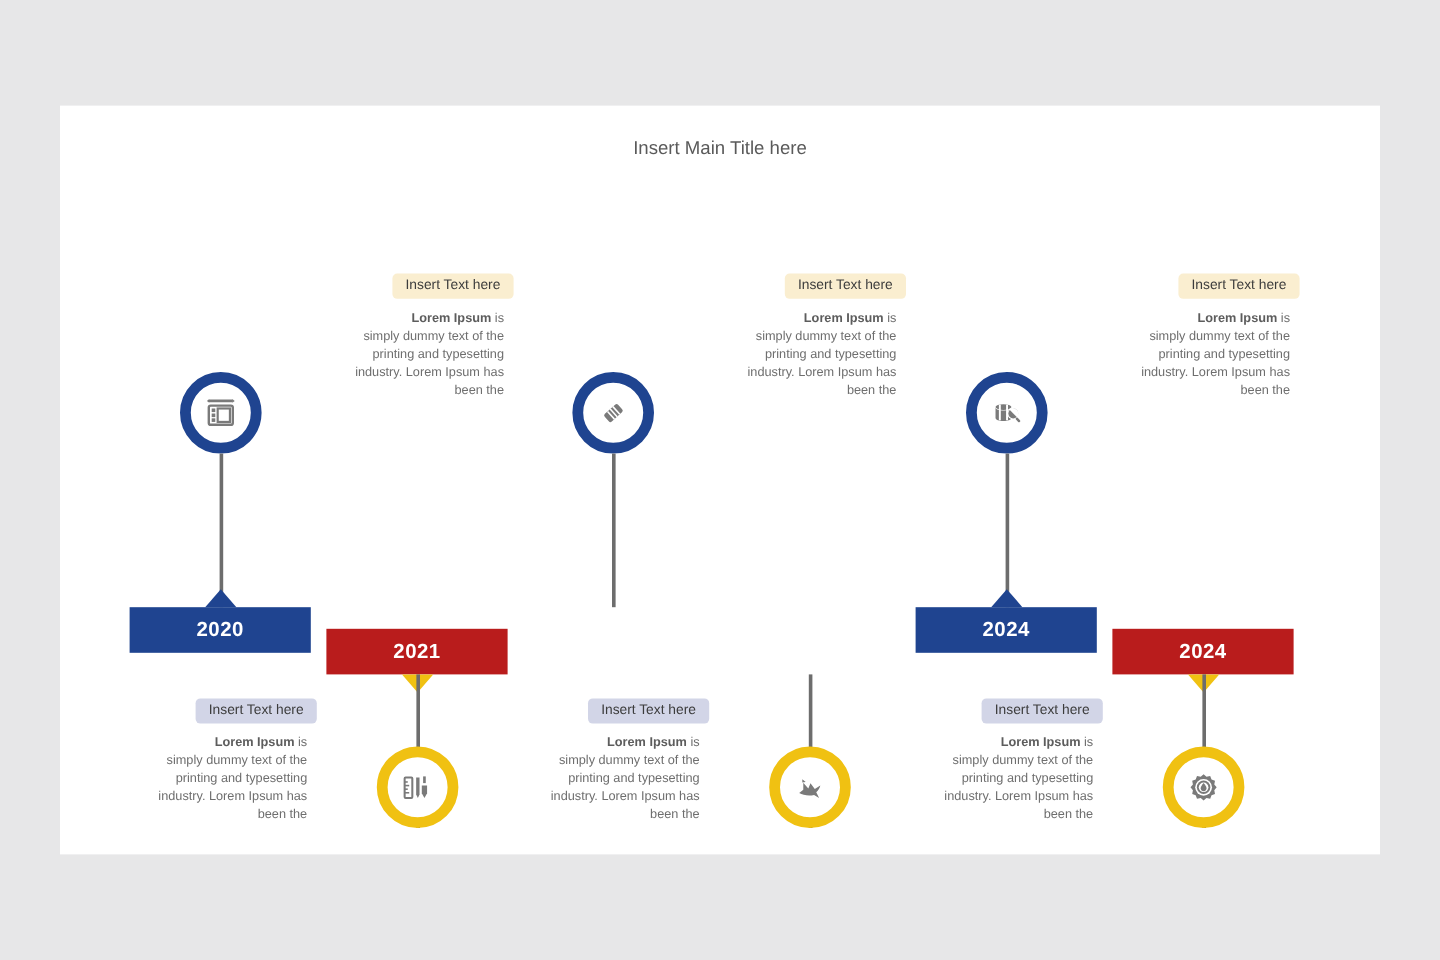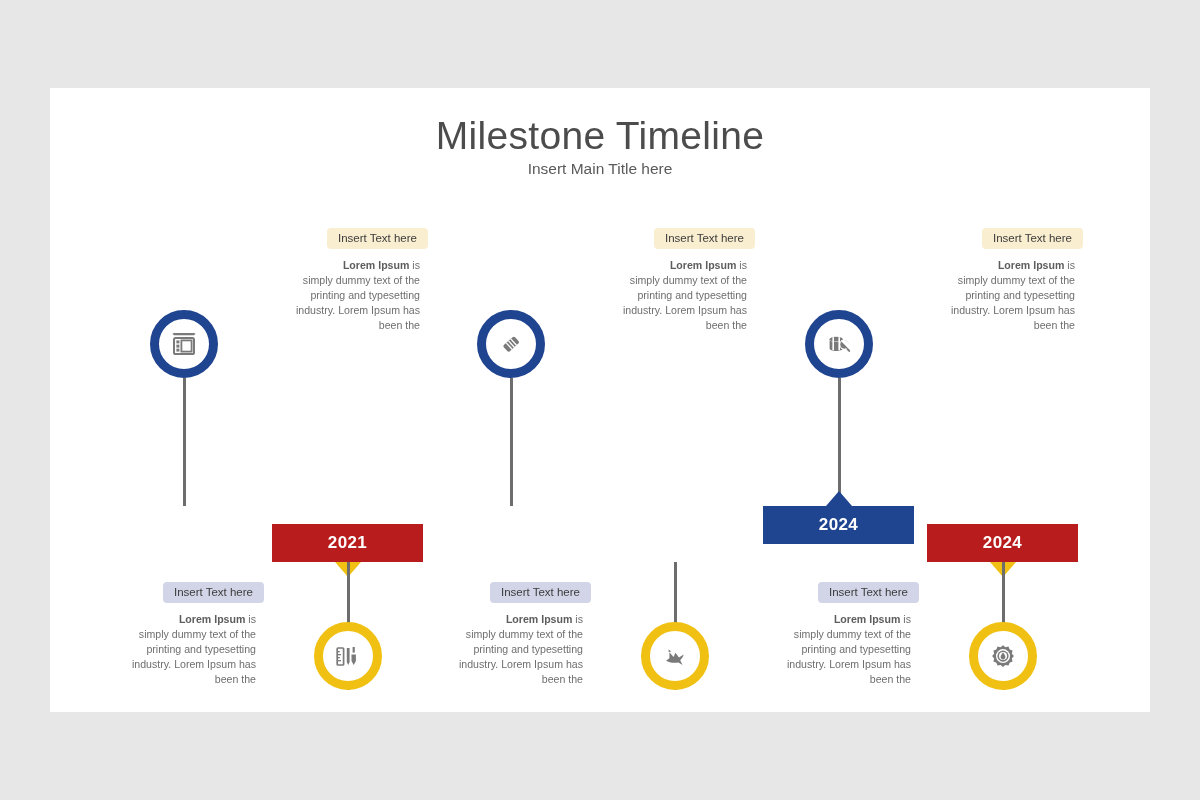--- a/index.html
+++ b/index.html
@@ -184,21 +184,20 @@
     color: #5d5d5d;
     padding-left: 41px;
   }
 </style>
 </head>
 <body>
 
 <div id="slide">
 
   <div id="header">
-    <div id="slide-title">Milestone Timeline</div>
     <div id="slide-subtitle">Insert Main Title here</div>
   </div>
 
   <div id="timeline">
 
     <div class="column col-0">
       <div class="ring blue top">
         <span>
           <svg width="26" height="26" viewBox="0 0 26 26">
             <g fill="#7a7a7a">
@@ -208,20 +207,24 @@
               <rect x="3" y="7" width="20" height="16" rx="1.6" fill="none" stroke="#7a7a7a" stroke-width="2"></rect>
               <rect x="5.4" y="9.4" width="3" height="3"></rect>
               <rect x="5.4" y="13.6" width="3" height="3"></rect>
               <rect x="5.4" y="17.6" width="3" height="3"></rect>
               <rect x="10.4" y="9.4" width="10.2" height="11.2" fill="none" stroke="#7a7a7a" stroke-width="1.8"></rect>
             </g>
           </svg>
         </span>
       </div>
       <div class="stem up"></div>
+      <div class="banner blue up">
+        <span class="notch"></span>
+        <span>2020</span>
+      </div>
       <div class="textblock bottom">
         <span class="pill lavender">Insert Text here</span>
         <div class="body-copy"><b>Lorem Ipsum</b><span> is simply dummy text of the printing and typesetting industry. Lorem Ipsum has been the</span></div>
       </div>
     </div>
 
     <div class="column col-1">
       <div class="textblock top">
         <span class="pill cream">Insert Text here</span>
         <div class="body-copy"><b>Lorem Ipsum</b><span> is simply dummy text of the printing and typesetting industry. Lorem Ipsum has been the</span></div>

